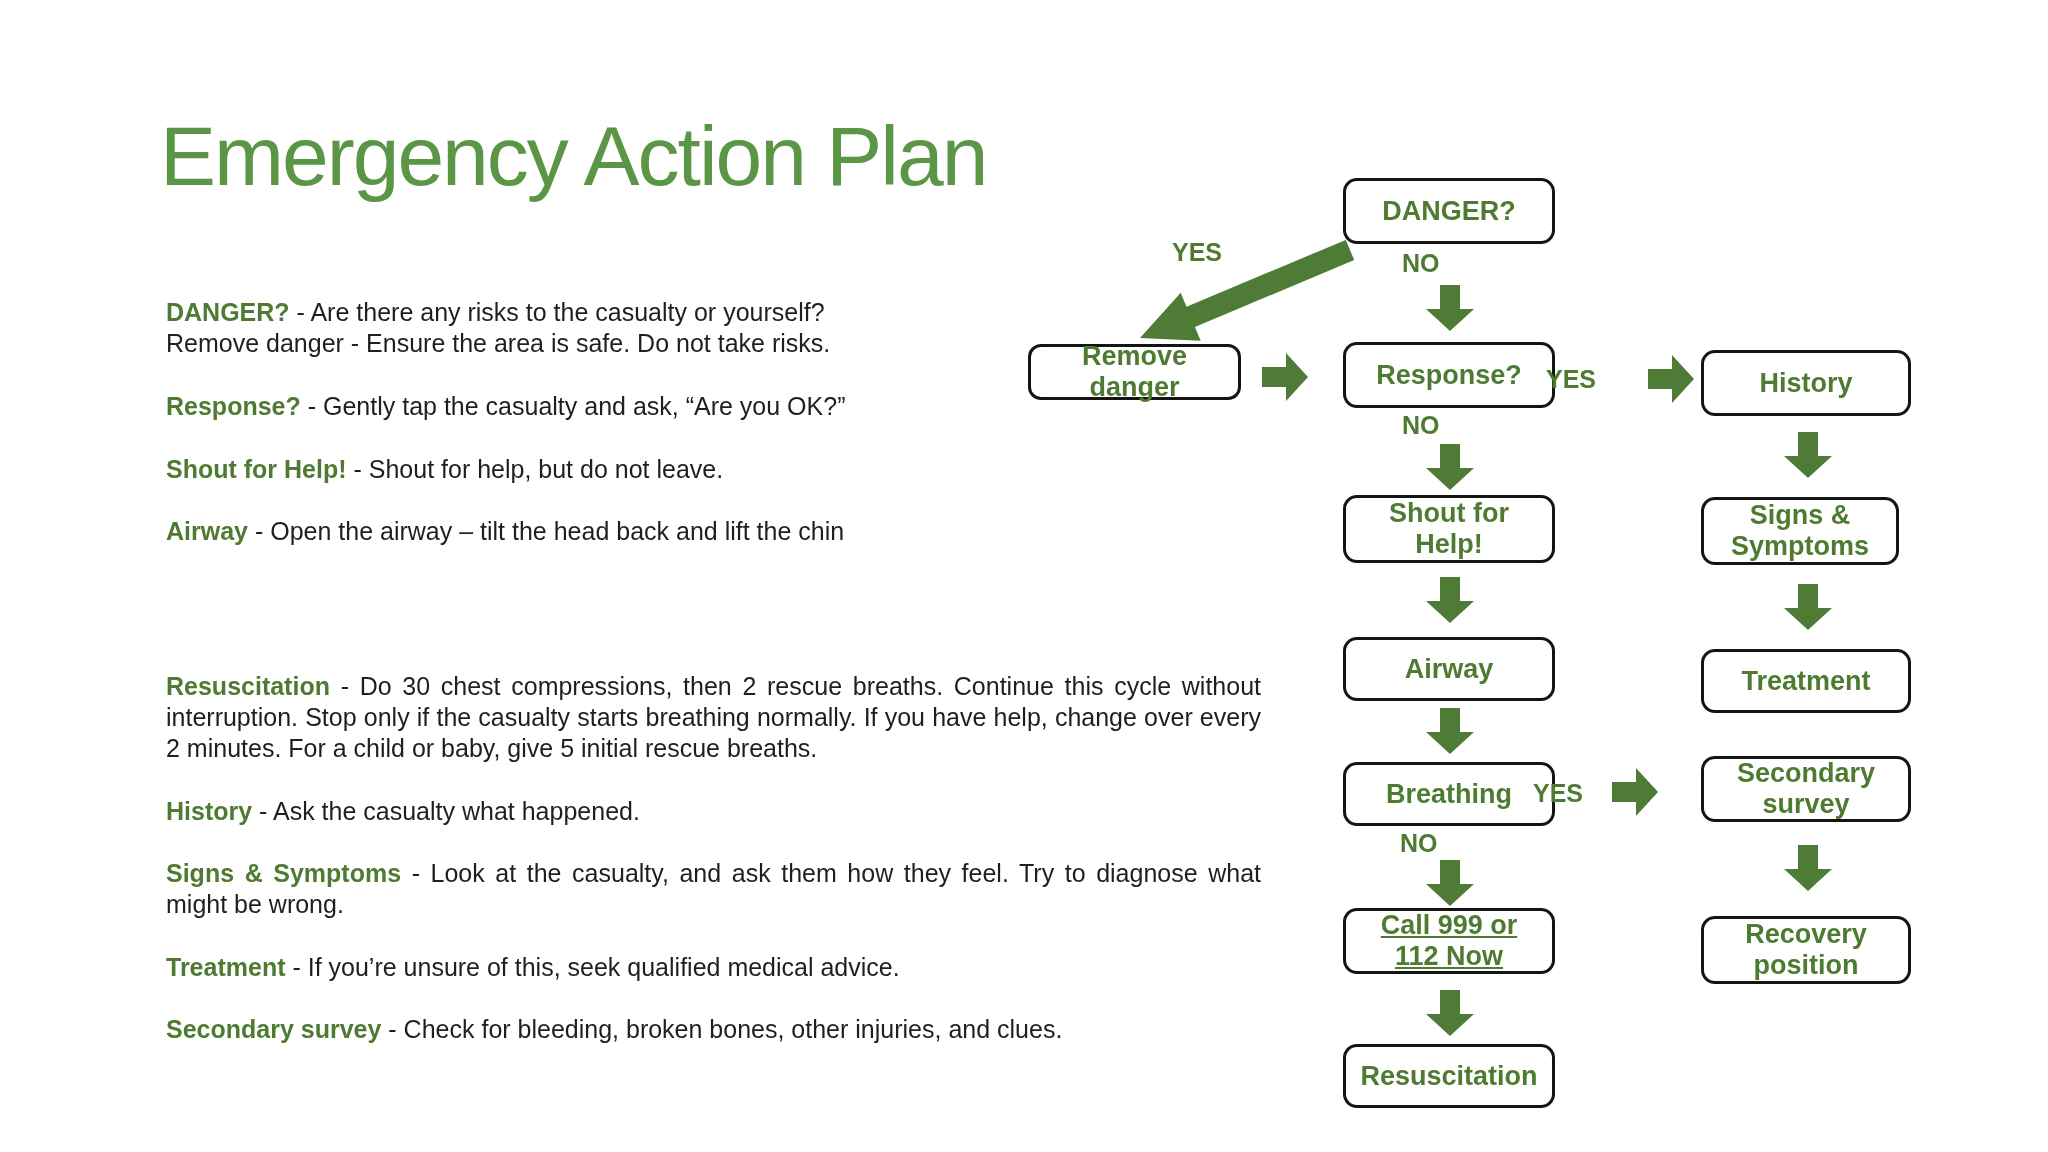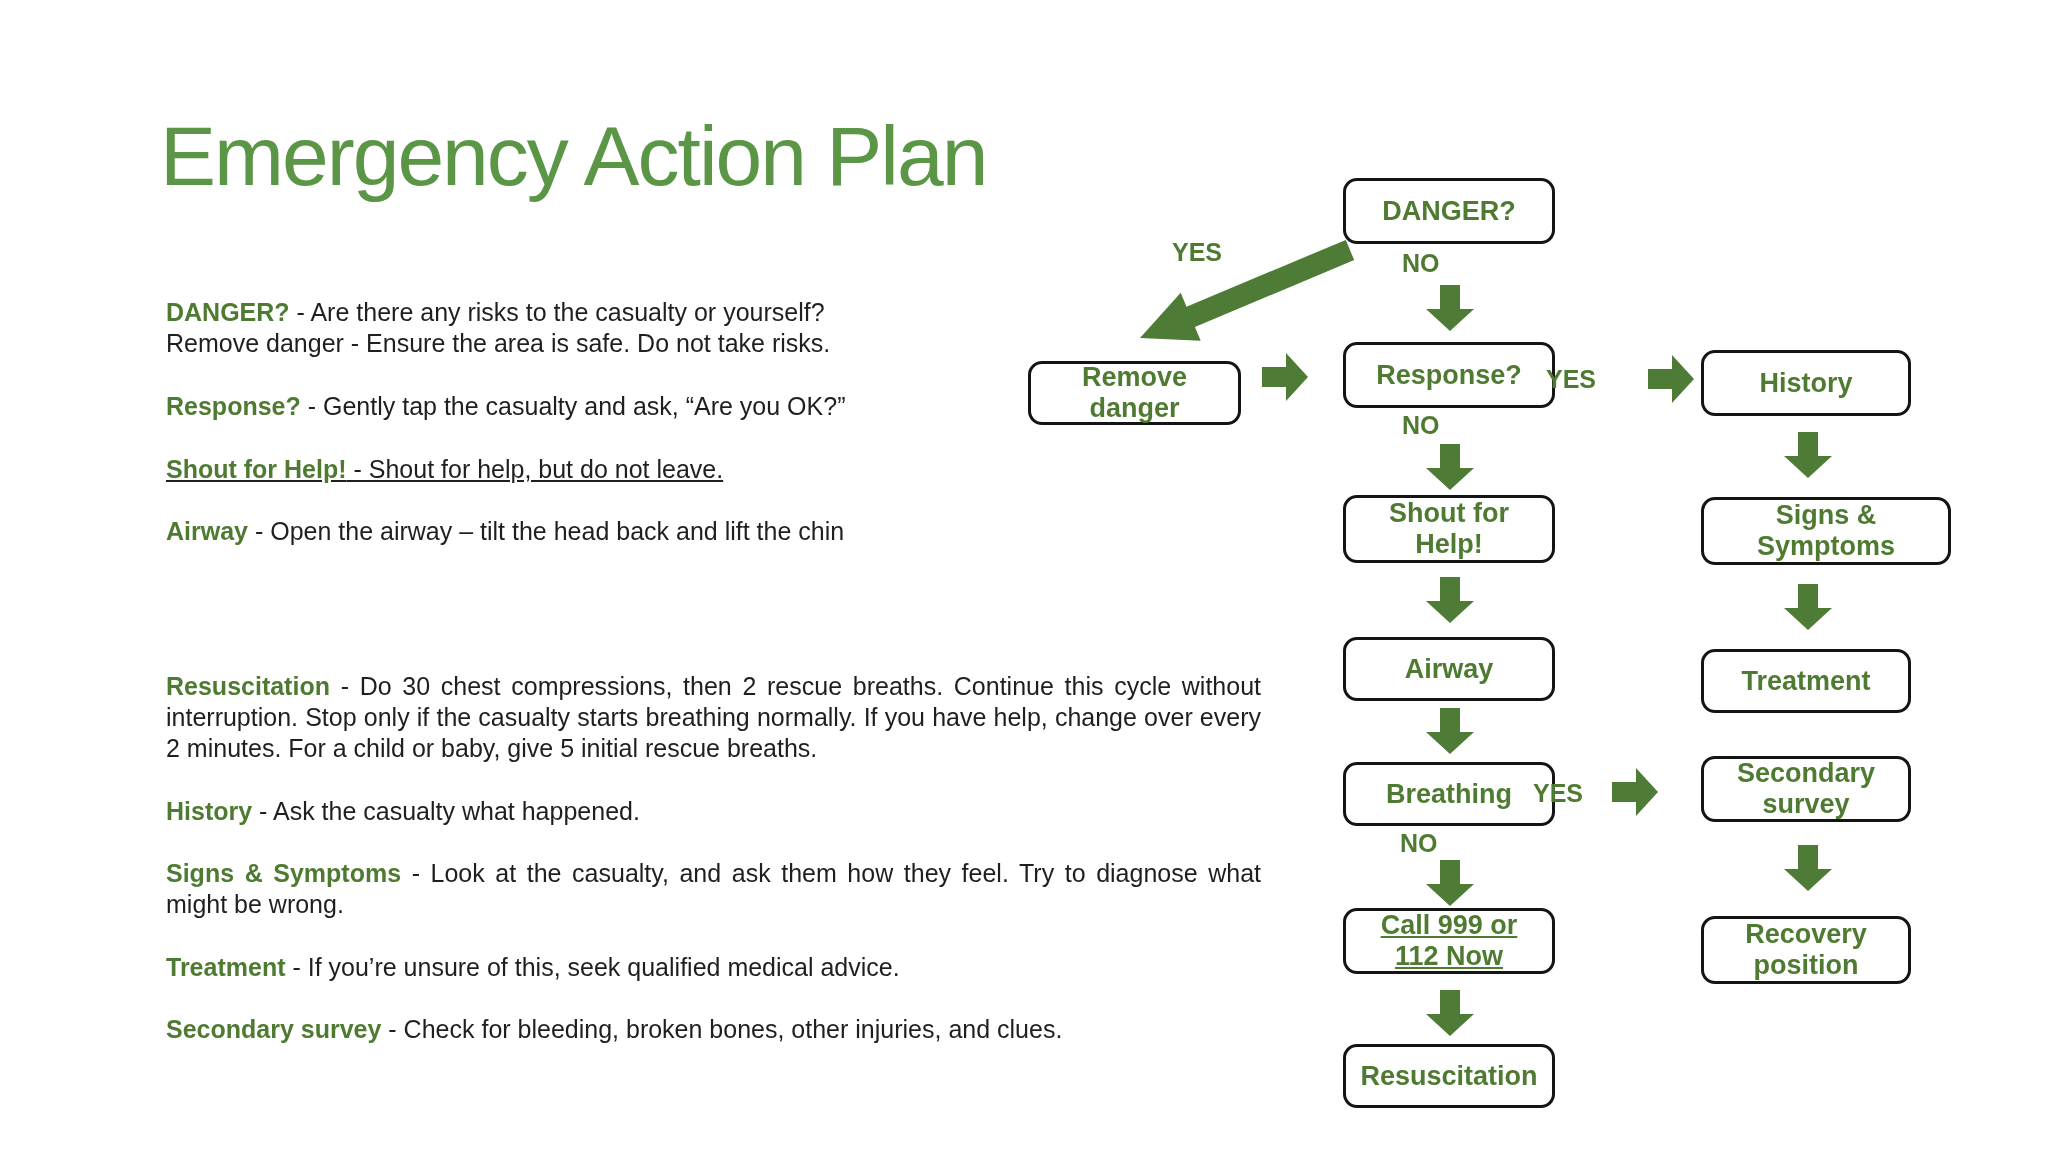--- a/index.html
+++ b/index.html
@@ -49,21 +49,21 @@
 </head>
 <body>
 
 <div class="slide">
 
   <div class="page-title">Emergency Action Plan</div>
 
   <p class="def" style="top:272px;"><span class="term">DANGER?</span><span> - Are there any risks to the casualty or yourself?
 Remove danger - Ensure the area is safe. Do not take risks.</span></p>
   <p class="def" style="top:366px;"><span class="term">Response?</span><span> - Gently tap the casualty and ask, “Are you OK?”</span></p>
-  <p class="def" style="top:429px;text-decoration:underline;"><span class="term">Shout for Help!</span><span> - Shout for help, but do not leave.</span></p>
+  <p class="def" style="top:429px;"><span class="term">Shout for Help!</span><span> - Shout for help, but do not leave.</span></p>
   <p class="def" style="top:491px;"><span class="term">Airway</span><span> - Open the airway – tilt the head back and lift the chin</span></p>
   <p class="def just" style="top:646px;"><span class="term">Resuscitation</span><span> - Do 30 chest compressions, then 2 rescue breaths. Continue this cycle without interruption. Stop only if the casualty starts breathing normally. If you have help, change over every 2 minutes. For a child or baby, give 5 initial rescue breaths.</span></p>
   <p class="def" style="top:771px;"><span class="term">History</span><span> - Ask the casualty what happened.</span></p>
   <p class="def just" style="top:833px;"><span class="term">Signs &amp; Symptoms</span><span> - Look at the casualty, and ask them how they feel. Try to diagnose what might be wrong.</span></p>
   <p class="def" style="top:927px;"><span class="term">Treatment</span><span> - If you’re unsure of this, seek qualified medical advice.</span></p>
   <p class="def" style="top:989px;"><span class="term">Secondary survey</span><span> - Check for bleeding, broken bones, other injuries, and clues.</span></p>
 
   <div>
 
     <svg class="arrows" viewBox="0 0 2048 1152">
@@ -80,33 +80,33 @@
       <path fill="#4e7b35" d="M1798 432 L1818 432 L1818 456 L1832 456 L1808 478 L1784 456 L1798 456 Z"></path>
       <path fill="#4e7b35" d="M1798 584 L1818 584 L1818 608 L1832 608 L1808 630 L1784 608 L1798 608 Z"></path>
       <path fill="#4e7b35" d="M1798 845 L1818 845 L1818 869 L1832 869 L1808 891 L1784 869 L1798 869 Z"></path>
 
       <path fill="#4e7b35" d="M1262 367 L1286 367 L1286 353 L1308 377 L1286 401 L1286 387 L1262 387 Z"></path>
       <path fill="#4e7b35" d="M1648 369 L1672 369 L1672 355 L1694 379 L1672 403 L1672 389 L1648 389 Z"></path>
       <path fill="#4e7b35" d="M1612 782 L1636 782 L1636 768 L1658 792 L1636 816 L1636 802 L1612 802 Z"></path>
     </svg>
 
     <div class="fbox" style="left:1343px; top:178px; width:212px; height:66px;">DANGER?</div>
-    <div class="fbox" style="left:1028px; top:361px; width:213px; height:64px;">Remove
+    <div class="fbox" style="left:1028px; top:344px; width:213px; height:56px;border-radius:13px;">Remove
 danger</div>
     <div class="fbox" style="left:1343px; top:342px; width:212px; height:66px;">Response?</div>
     <div class="fbox" style="left:1343px; top:495px; width:212px; height:68px;">Shout for
 Help!</div>
     <div class="fbox" style="left:1343px; top:637px; width:212px; height:64px;">Airway</div>
     <div class="fbox" style="left:1343px; top:762px; width:212px; height:64px;">Breathing</div>
     <div class="fbox" style="left:1343px; top:908px; width:212px; height:66px;text-decoration:underline;">Call 999 or
 112 Now</div>
     <div class="fbox" style="left:1343px; top:1044px; width:212px; height:64px;">Resuscitation</div>
 
     <div class="fbox" style="left:1701px; top:350px; width:210px; height:66px;">History</div>
-    <div class="fbox" style="left:1701px; top:497px; width:250px; height:68px;">Signs &amp;
+    <div class="fbox" style="left:1701px; top:497px; width:198px; height:68px;">Signs &amp;
 Symptoms</div>
     <div class="fbox" style="left:1701px; top:649px; width:210px; height:64px;">Treatment</div>
     <div class="fbox" style="left:1701px; top:756px; width:210px; height:66px;">Secondary
 survey</div>
     <div class="fbox" style="left:1701px; top:916px; width:210px; height:68px;">Recovery
 position</div>
 
     <div class="flabel" style="left:1172px; top:238px;">YES</div>
     <div class="flabel" style="left:1402px; top:249px;">NO</div>
     <div class="flabel" style="left:1402px; top:411px;">NO</div>

